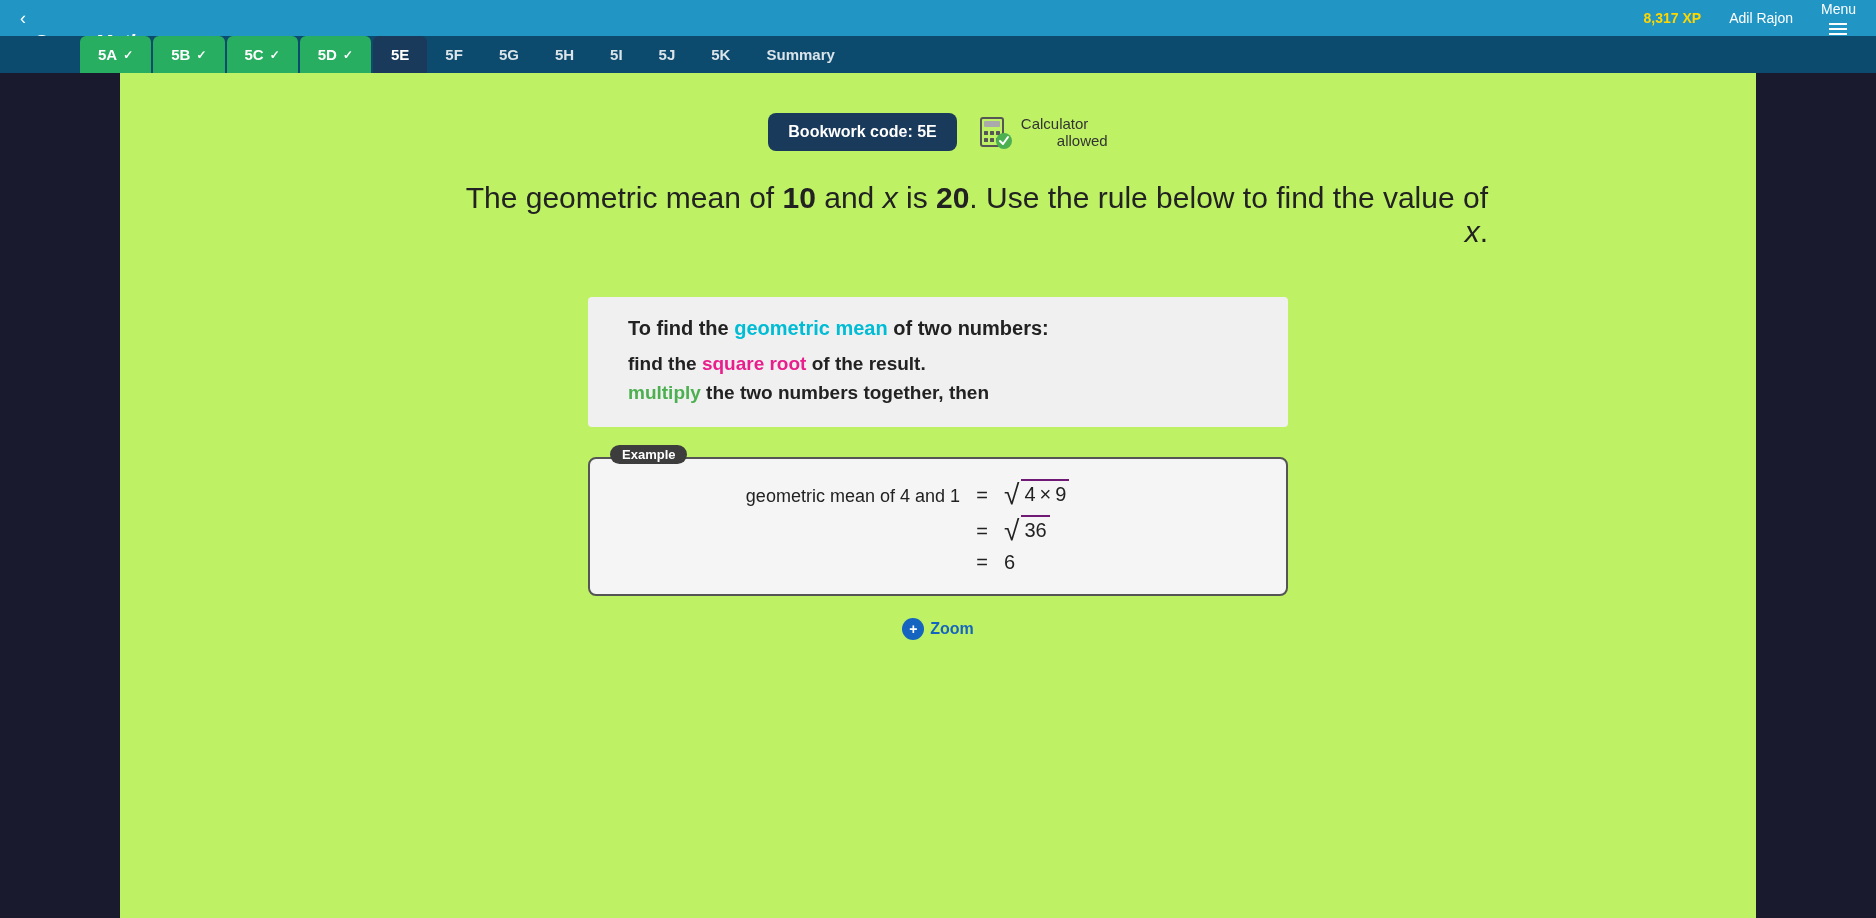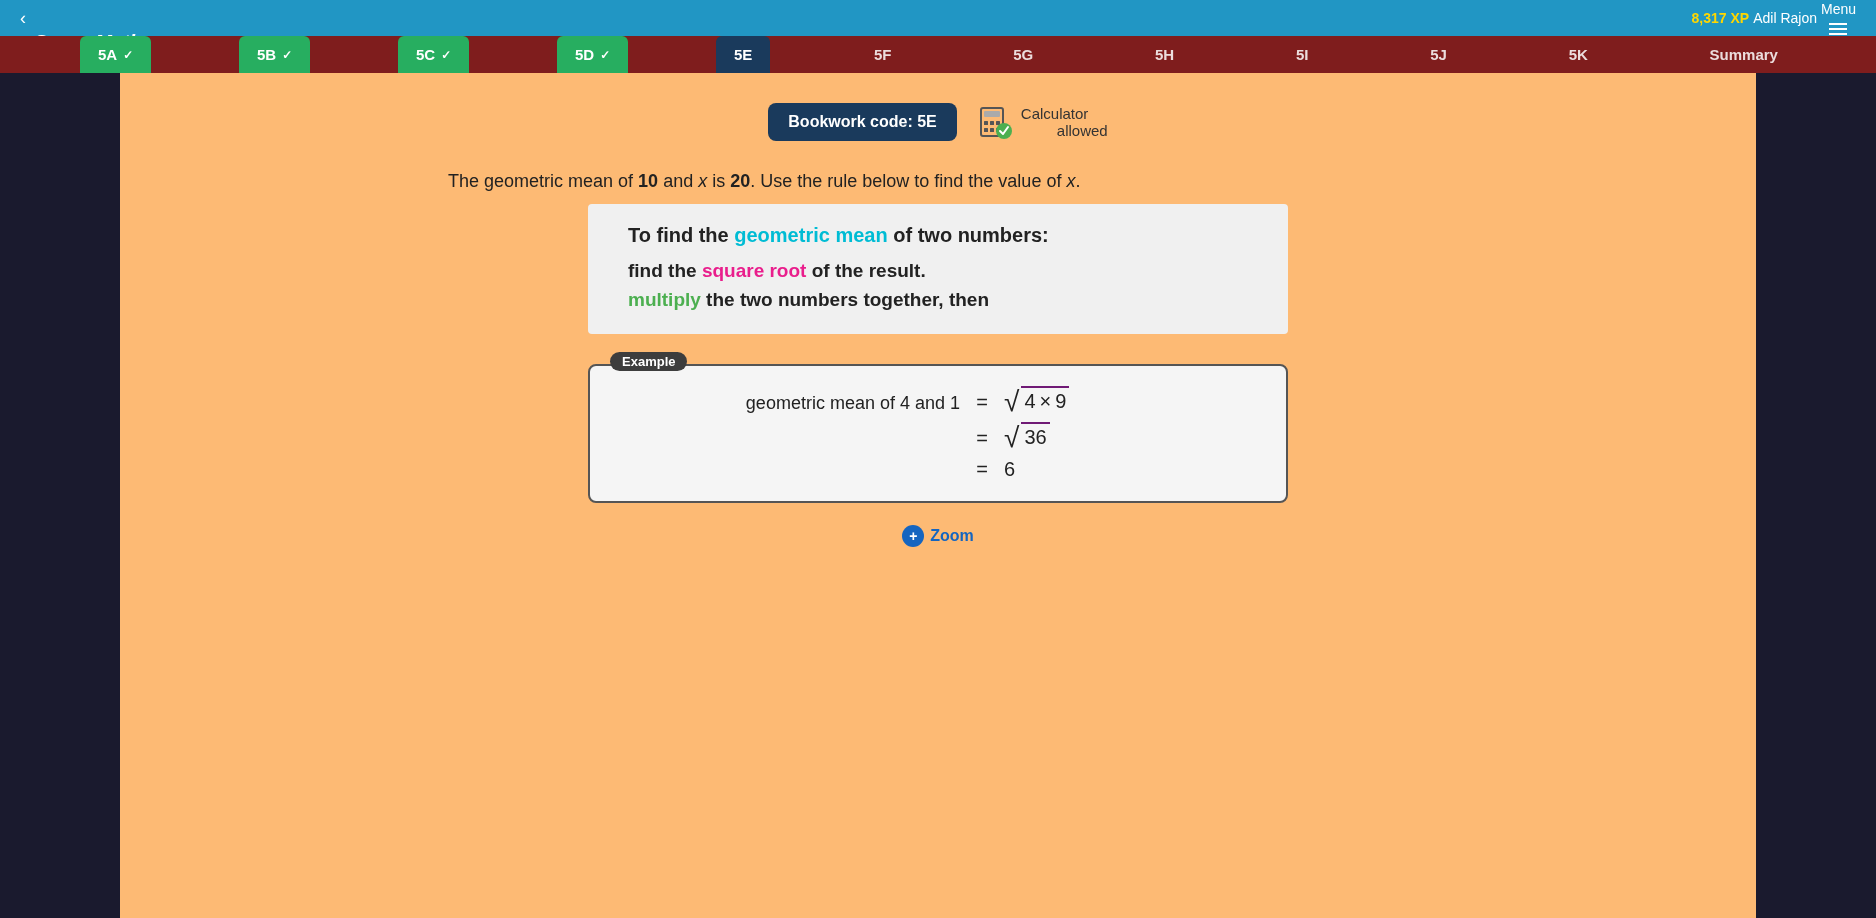--- a/index.html
+++ b/index.html
@@ -36,21 +36,21 @@
     .brand-logo {
       color: white;
       font-weight: bold;
       font-size: 20px;
       font-style: italic;
       margin-top: 48px;
     }
     .top-bar-right {
       display: flex;
       align-items: center;
-      gap: 4px;
+      gap: 28px;
       color: white;
       font-size: 14px;
     }
     .xp-badge {
       color: #ffd700;
       font-weight: bold;
     }
     .menu-btn {
       cursor: pointer;
       display: flex;
@@ -67,28 +67,27 @@
     }
     .hamburger span {
       width: 18px;
       height: 2px;
       background: white;
       display: block;
     }
 
     
     .tab-nav {
-      background: #7f1d1d;
+      background: #0c4a6e;
       display: flex;
       align-items: center;
       padding: 0 80px;
       gap: 0;
       flex-shrink: 0;
       padding-bottom: 0;
-      justify-content: space-between;
     }
     .tab-item {
       padding: 10px 18px;
       color: white;
       font-size: 15px;
       font-weight: 600;
       cursor: pointer;
       display: flex;
       align-items: center;
       gap: 6px;
@@ -107,25 +106,25 @@
       background: #1a3a5c;
       color: white;
     }
     .tab-item.inactive {
       color: rgba(255,255,255,0.85);
     }
 
     
     .main-content {
       flex: 1;
-      background: #fdba74;
+      background: #bef264;
       display: flex;
       flex-direction: column;
       align-items: center;
-      padding: 30px 20px 20px 20px;
+      padding: 40px 20px 20px 20px;
       position: relative;
     }
 
     
     .bookwork-row {
       display: flex;
       align-items: center;
       gap: 20px;
       margin-bottom: 30px;
     }
@@ -140,24 +139,24 @@
     .calculator-info {
       display: flex;
       align-items: center;
       gap: 8px;
       font-size: 15px;
       color: #333;
     }
 
     
     .question-text {
-      font-size: 18px;
+      font-size: 30px;
       color: #222;
-      margin-bottom: 12px;
-      text-align: left;
+      margin-bottom: 48px;
+      text-align: right;
       width: 100%;
       max-width: 1100px;
       padding-left: 60px;
     }
 
     
     .rule-box {
       background: #f0f0f0;
       border: none;
       border-radius: 4px;

